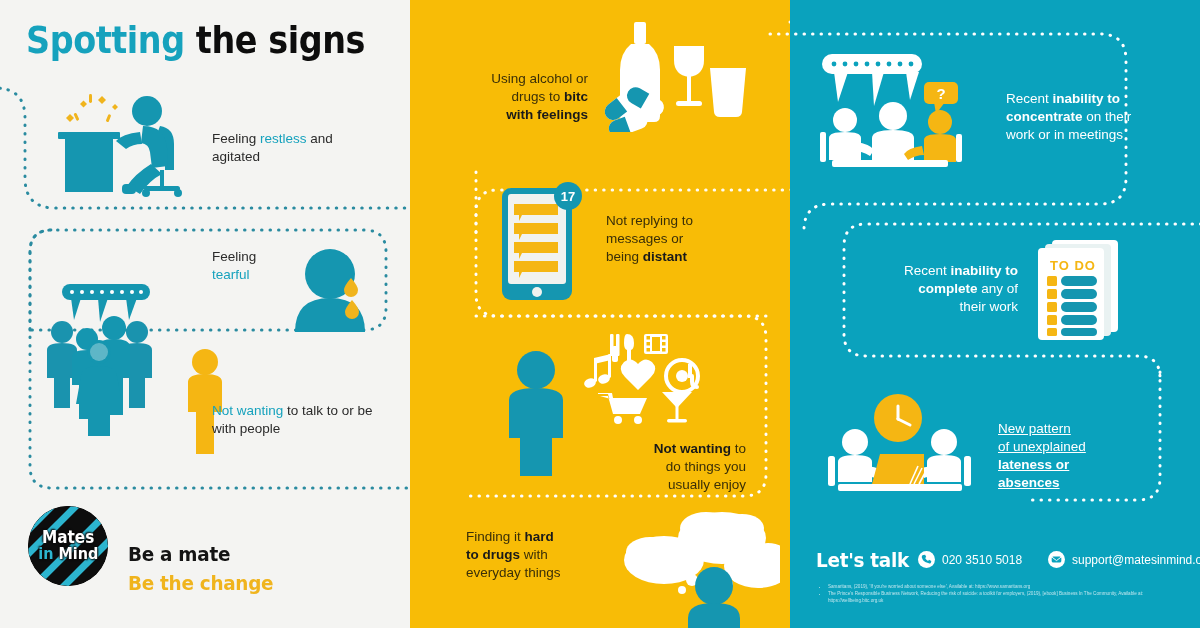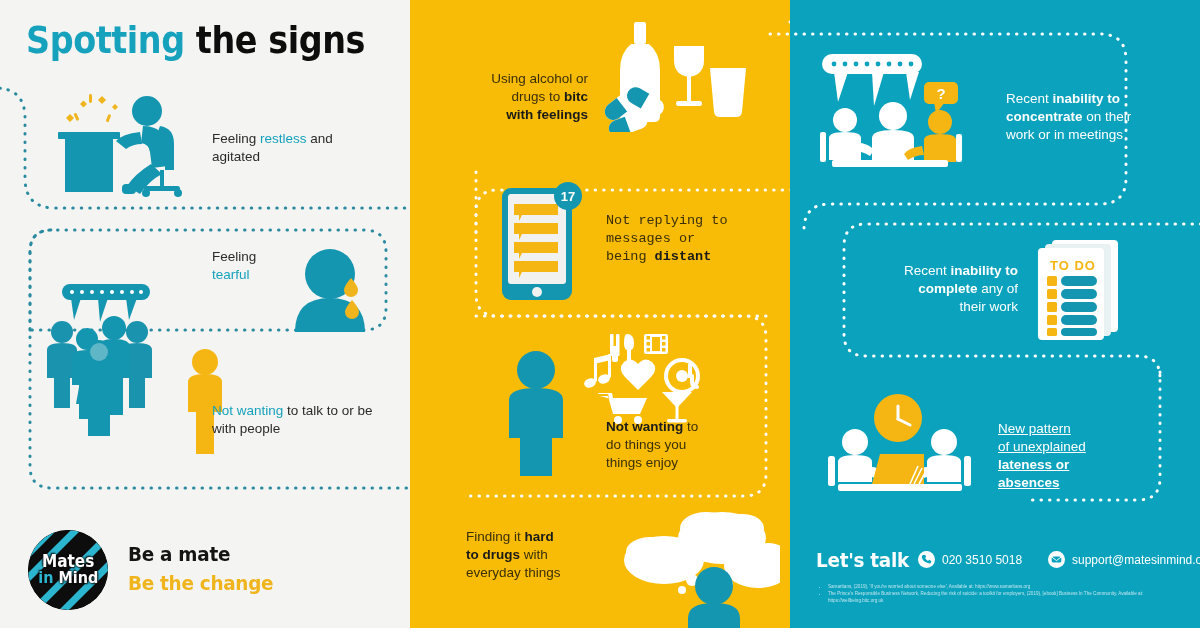--- a/index.html
+++ b/index.html
@@ -45,21 +45,21 @@
   .cap.on-teal { color: #ffffff; }
   .cap.on-teal b { color: #ffffff; font-weight: bold; }
   .cap.right { text-align: right; }
 
   
   .art { position: absolute; }
   .art svg { display: block; }
 
   
   .logo-badge {
-    position: absolute; left: 28px; top: 530px;
+    position: absolute; left: 28px; top: 506px;
     width: 80px; height: 80px; border-radius: 50%;
     background: #000000; overflow: hidden;
   }
   .logo-text {
     position: absolute; left: 0; top: 0; width: 80px; height: 80px;
     display: flex; flex-direction: column; align-items: center;
     justify-content: center; line-height: 0.92;
   }
   .logo-text .l1, .logo-text .l2 {
     color: #fff; font-weight: bold; font-size: 17px;
@@ -326,21 +326,21 @@
           <path d="M20 22 h44 v11 h-36 l-3 6 v-6 h-5z"></path>
           <path d="M20 41 h44 v11 h-36 l-3 6 v-6 h-5z"></path>
           <path d="M20 60 h44 v11 h-36 l-3 6 v-6 h-5z"></path>
           <path d="M20 79 h44 v11 h-36 l-3 6 v-6 h-5z"></path>
         </g>
         <circle cx="74" cy="14" r="14" fill="#1596b0"></circle>
         <text x="74" y="19" text-anchor="middle" font-family="Liberation Sans, sans-serif" font-size="13" font-weight="bold" fill="#ffffff">17</text>
       </svg>
     </div>
 
-    <div class="cap on-yellow" style="left:196px; top:212px; width:140px;font-family:Liberation Mono, monospace;">
+    <div class="cap on-yellow" style="left:196px; top:212px; width:140px;">
       <span>Not replying to</span><br>
       <span>messages or</span><br>
       <span>being </span><b>distant</b>
     </div>
 
     <div class="dots" style="left:56px; top:316px;">
       <svg width="320" height="182" viewBox="0 0 320 182">
         <path d="M10 0 H278 Q300 0 300 22 V158 Q300 180 278 180 H0" fill="none" stroke="#ffffff" stroke-width="3" stroke-linecap="round" stroke-dasharray="0.5 8"></path>
       </svg>
     </div>
@@ -399,24 +399,24 @@
         </g>
 
         <g fill="#ffffff">
           <path d="M80 58 h30 l-15 16z"></path>
           <rect x="93.5" y="72" width="3" height="14"></rect>
           <rect x="85" y="85" width="20" height="3.5" rx="1.7"></rect>
         </g>
       </svg>
     </div>
 
-    <div class="cap on-yellow" style="left:196px; top:418px; width:140px;">
+    <div class="cap on-yellow" style="left:196px; top:440px; width:140px;text-align:right;">
       <b>Not wanting</b><span> to</span><br>
       <span>do things you</span><br>
-      <span>things enjoy</span>
+      <span>usually enjoy</span>
     </div>
 
     <div class="cap on-yellow" style="left:56px; top:528px; width:140px;">
       <span>Finding it </span><b>hard</b><br>
       <b>to drugs</b><span> with</span><br>
       <span>everyday things</span>
     </div>
 
     <div class="art" style="left:200px; top:508px;">
       <svg width="170" height="120" viewBox="0 0 170 120">

